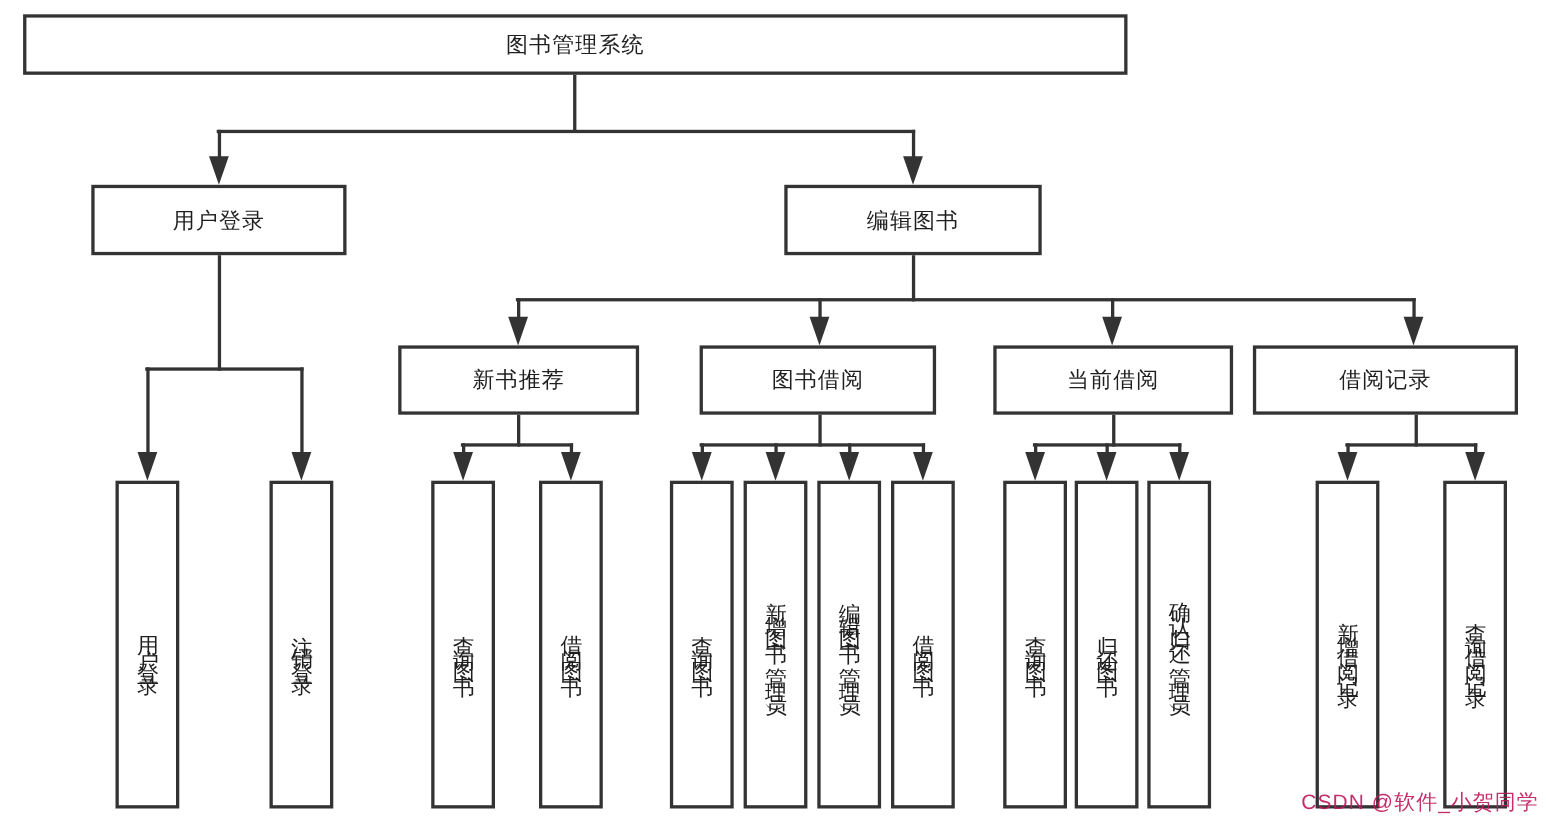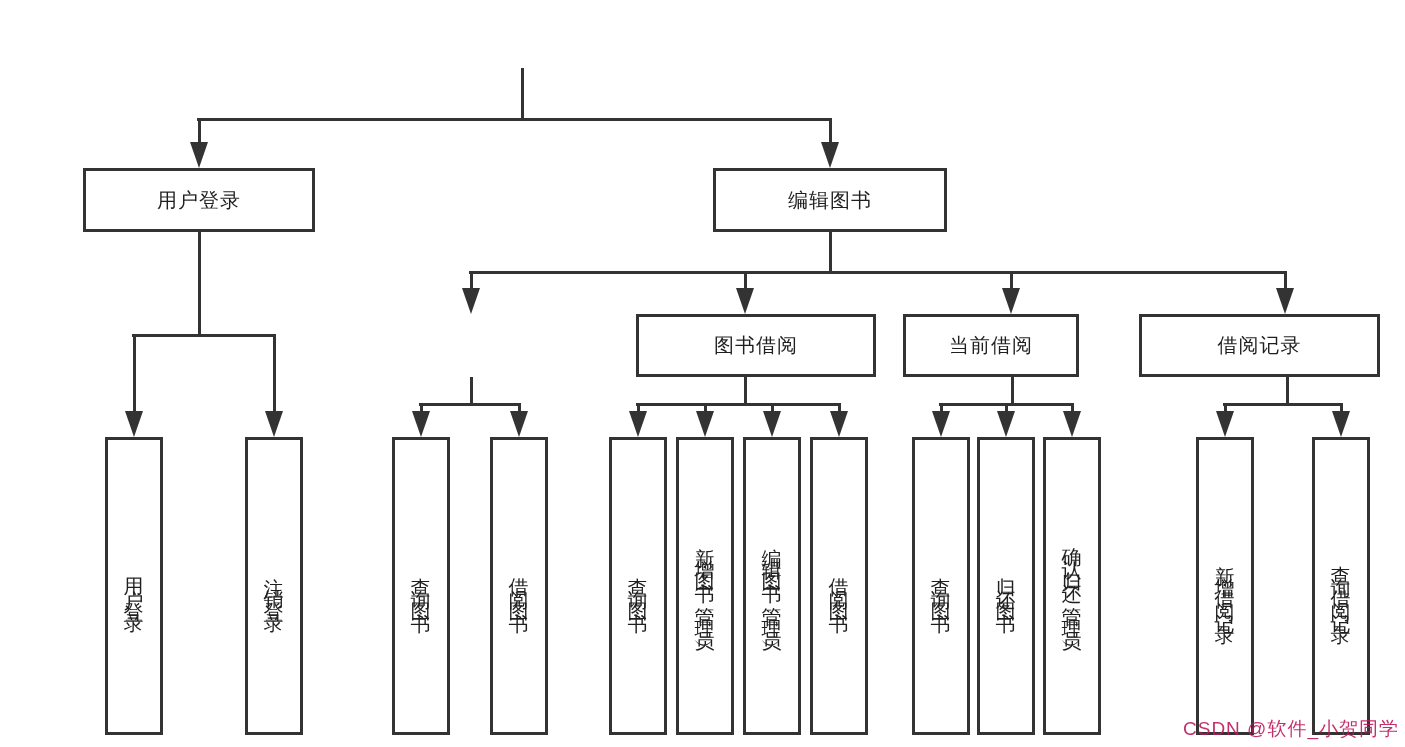--- a/index.html
+++ b/index.html
@@ -27,20 +27,23 @@
   .watermark{
     position:absolute;top:716px;left:1183px;font-size:19px;color:#be185d;
     letter-spacing:1px;white-space:nowrap;opacity:.9;
   }
 </style>
 </head>
 <body>
 
 <div class="canvas">
 
+  <div class="box" style="left:21px;top:13px;width:1004px;height:55px">
+    <span class="hlabel">图书管理系统</span>
+  </div>
 
   <div class="vline" style="left:521px;top:68px;height:52px"></div>
   <div class="hline" style="left:197px;top:118px;width:635px"></div>
   <div class="vline" style="left:198px;top:118px;height:27px"></div>
   <div class="arrow" style="left:190px;top:142px"></div>
   <div class="vline" style="left:829px;top:118px;height:27px"></div>
   <div class="arrow" style="left:821px;top:142px"></div>
 
   <div class="box" style="left:83px;top:168px;width:232px;height:64px">
     <span class="hlabel">用户登录</span>
@@ -60,24 +63,27 @@
   <div class="hline" style="left:469px;top:271px;width:818px"></div>
   <div class="vline" style="left:470px;top:271px;height:20px"></div>
   <div class="arrow" style="left:462px;top:288px"></div>
   <div class="vline" style="left:744px;top:271px;height:20px"></div>
   <div class="arrow" style="left:736px;top:288px"></div>
   <div class="vline" style="left:1010px;top:271px;height:20px"></div>
   <div class="arrow" style="left:1002px;top:288px"></div>
   <div class="vline" style="left:1284px;top:271px;height:20px"></div>
   <div class="arrow" style="left:1276px;top:288px"></div>
 
-  <div class="box" style="left:636px;top:314px;width:240px;height:63px">
+  <div class="box" style="left:362px;top:314px;width:219px;height:63px">
+    <span class="hlabel">新书推荐</span>
+  </div>
+  <div class="box" style="left:636px;top:314px;width:215px;height:63px">
     <span class="hlabel">图书借阅</span>
   </div>
-  <div class="box" style="left:903px;top:314px;width:176px;height:63px">
+  <div class="box" style="left:903px;top:314px;width:218px;height:63px">
     <span class="hlabel">当前借阅</span>
   </div>
   <div class="box" style="left:1139px;top:314px;width:241px;height:63px">
     <span class="hlabel">借阅记录</span>
   </div>
 
   <div class="vline" style="left:470px;top:377px;height:29px"></div>
   <div class="hline" style="left:419px;top:403px;width:102px"></div>
   <div class="vline" style="left:420px;top:403px;height:10px"></div>
   <div class="arrow" style="left:412px;top:411px"></div>

